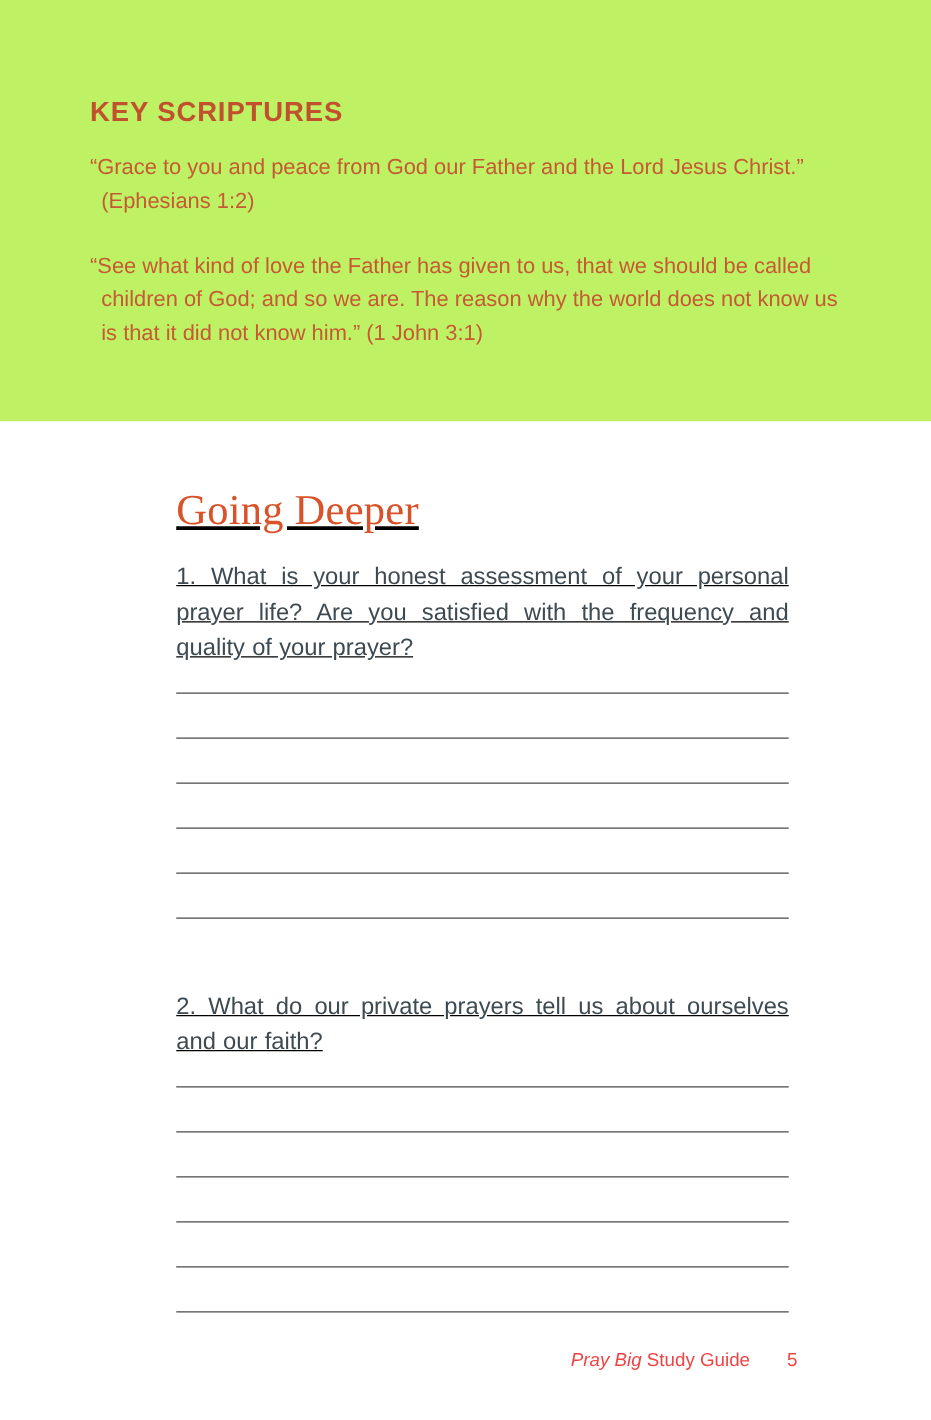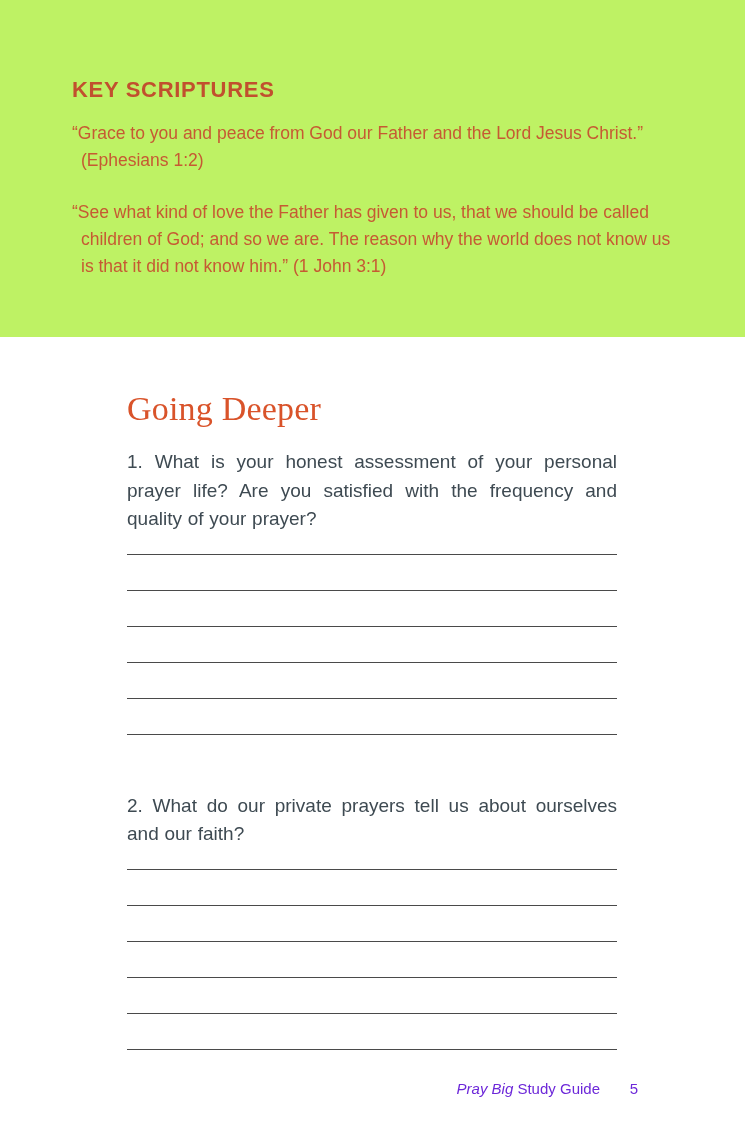--- a/index.html
+++ b/index.html
@@ -48,23 +48,24 @@
     color: #c65a33;
     margin: 0 0 25px 0;
     padding-left: 9px;
     text-indent: -9px;
   }
   .scripture:last-child { margin-bottom: 0; }
 
   
   .content {
     position: absolute;
-    left: 0;
+    left: 14px;
     top: 337px;
     width: 704px;
+    text-decoration: underline;
   }
   .content-inner {
     margin-left: 127px;
     width: 490px;
     padding-top: 53px;
   }
 
   .section-heading {
     font-family: "Liberation Serif", "DejaVu Serif", serif;
     font-size: 34px;
@@ -100,21 +101,21 @@
 
   
   .footer {
     position: absolute;
     left: 0;
     top: 1080px;
     width: 700px;
     height: 24px;
     font-family: "Liberation Sans", sans-serif;
     font-size: 15px;
-    color: #6d28d9;
+    color: #ef4444;
   }
   .footer-text {
     position: absolute;
     right: 100px;
     top: 0;
     white-space: nowrap;
   }
   .footer-title-italic {
     font-style: italic;
   }

